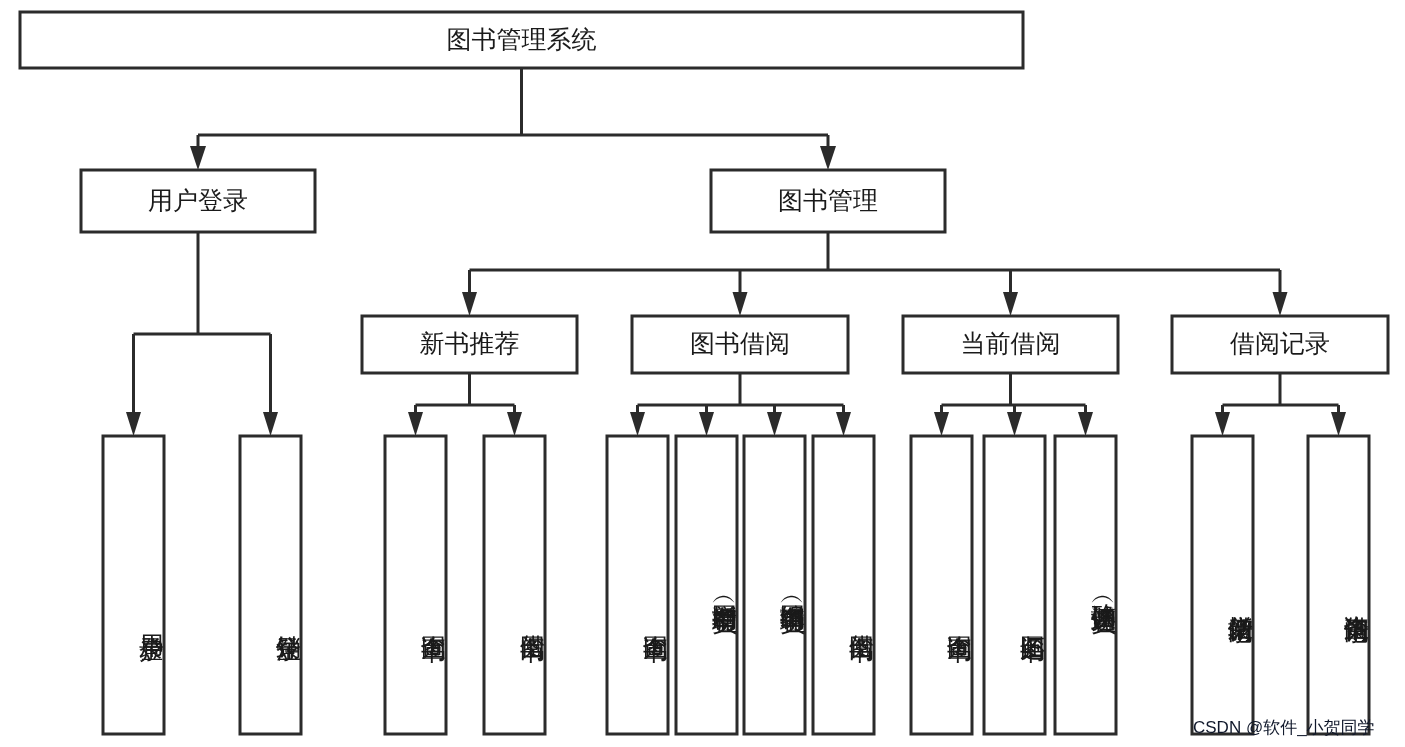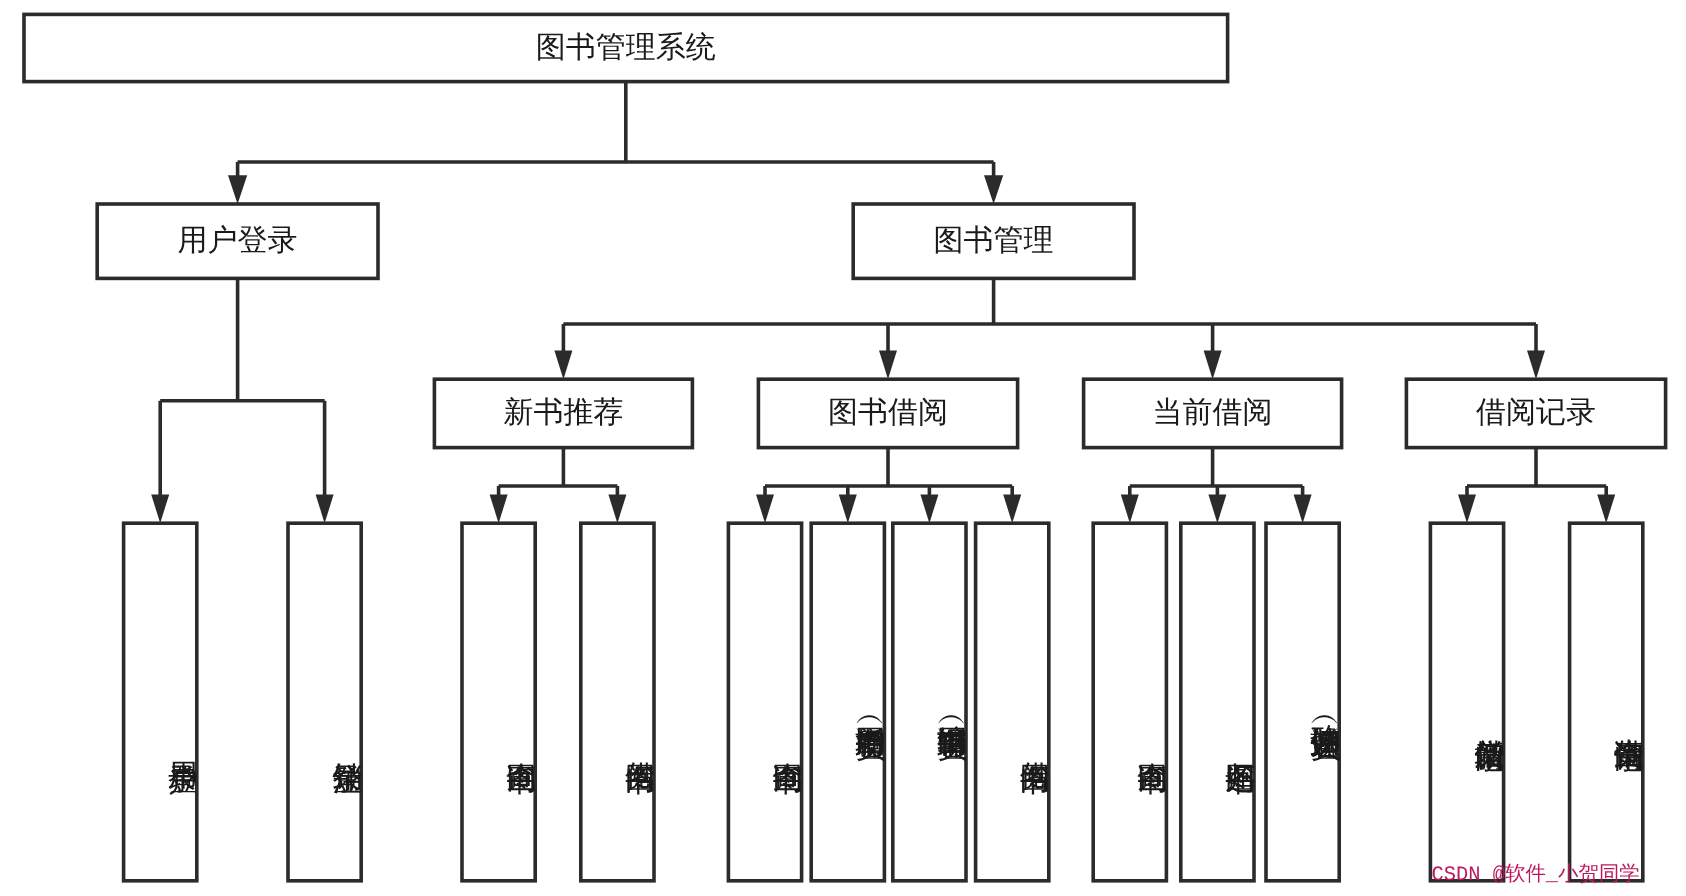--- a/index.html
+++ b/index.html
@@ -62,23 +62,23 @@
     letter-spacing: 1px;
     white-space: nowrap;
     pointer-events: none;
     -webkit-user-select: none;
     user-select: none;
   }
   .watermark {
     position: absolute;
     left: 1193px;
     top: 716px;
-    font-family: Liberation Mono, monospace;
+    font-family: Liberation Sans, sans-serif;
     font-size: 17px;
-    color: #be185d;
+    color: #0f172a;
     white-space: nowrap;
     -webkit-user-select: none;
     user-select: none;
   }
 </style>
 </head>
 <body>
 
 <div id="diagram-root">
 

